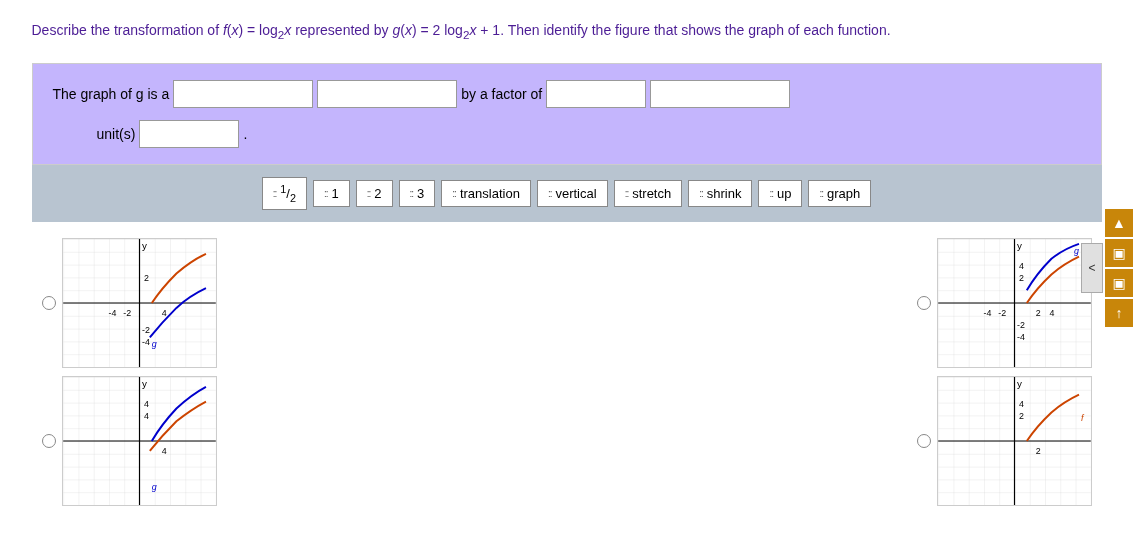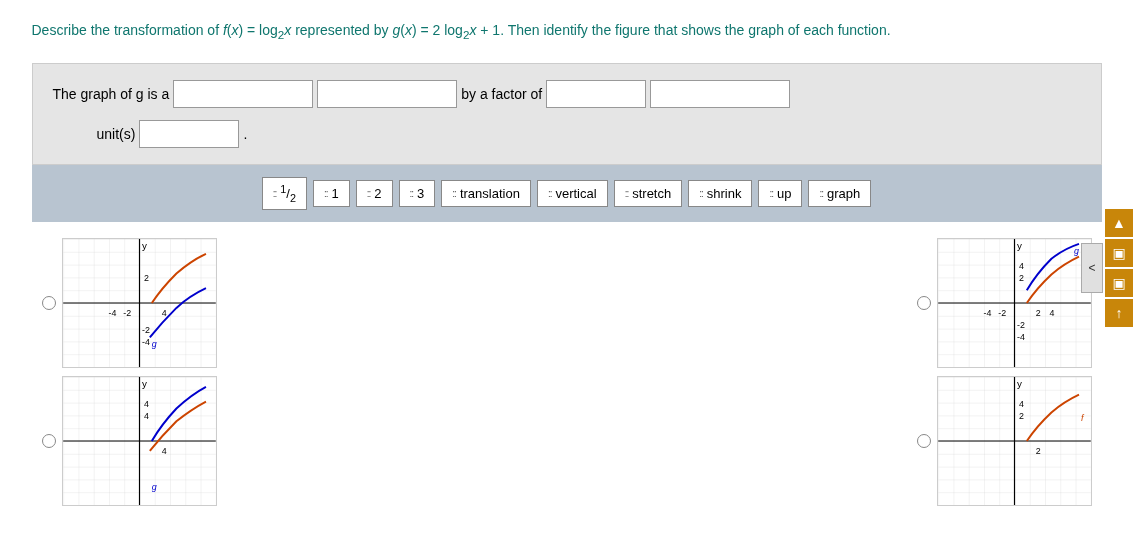--- a/index.html
+++ b/index.html
@@ -15,28 +15,28 @@
     .main-container {
       width: 1090px;
       margin: 10px auto;
       padding: 10px;
     }
 
     .question-text {
       font-size: 14px;
       line-height: 1.5;
       margin-bottom: 20px;
-      color: #0f766e;
+      color: #4c1d95;
     }
 
     .fill-section {
       border: 1px solid #ccc;
       padding: 16px 20px;
       margin-bottom: 0;
-      background: #e5e5e5;
+      background: #c4b5fd;
     }
 
     .fill-line {
       display: flex;
       align-items: center;
       flex-wrap: wrap;
       gap: 4px;
       font-size: 14px;
       color: #000;
       margin-bottom: 12px;

